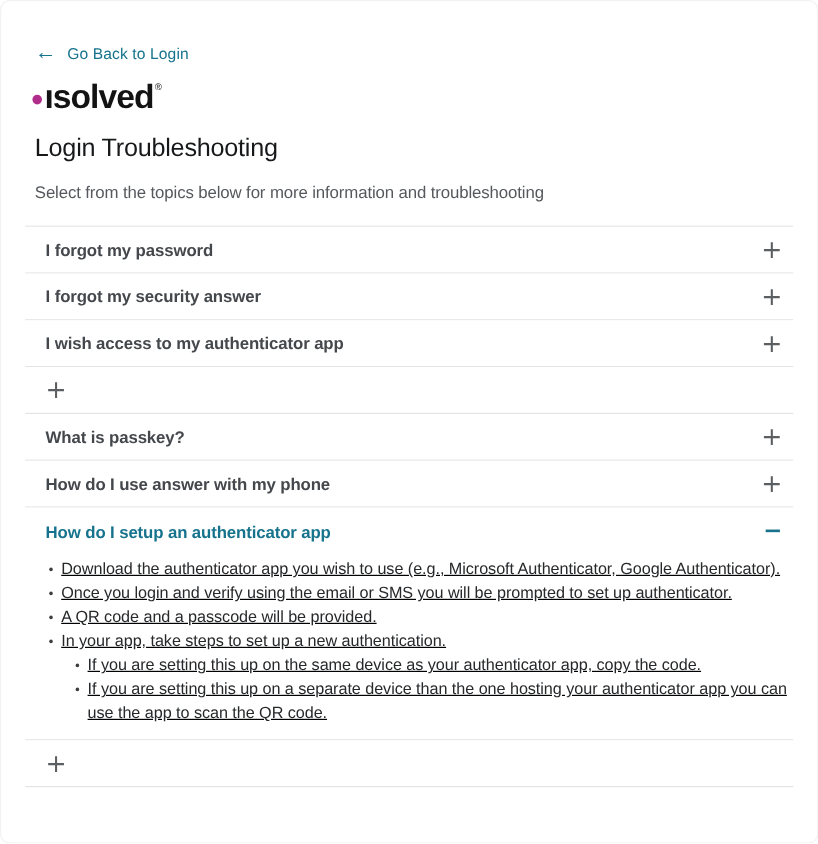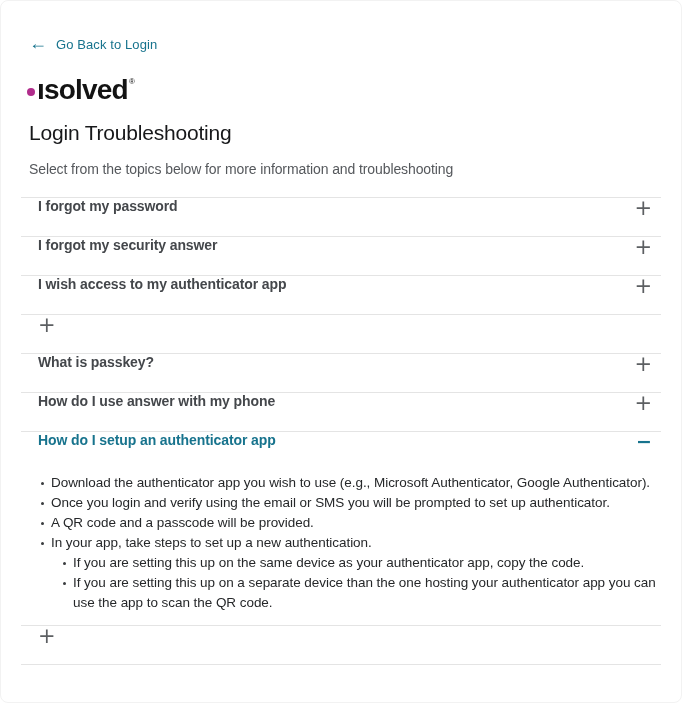--- a/index.html
+++ b/index.html
@@ -20,21 +20,21 @@
   
   .back-link {
     display: inline-flex; align-items: center; gap: 9px;
     margin: 34px 0 0 28px;
     color: #17738d; cursor: pointer; text-decoration: none;
   }
   .back-arrow { font-size: 18px; line-height: 1; font-weight: 400; transform: translateY(-1px); }
   .back-label { font-size: 13px; font-weight: 400; letter-spacing: .1px; }
 
   
-  .logo-row { display: flex; align-items: center; margin: 22px 0 0 26px; }
+  .logo-row { display: flex; align-items: center; margin: 12px 0 0 26px; }
   .logo-dot {
     width: 8px; height: 8px; border-radius: 50%;
     background: #b12d8c; margin-right: 2px; transform: translateY(2px);
     flex: 0 0 auto;
   }
   .logo-text {
     font-size: 28px; font-weight: 700; color: #131313;
     letter-spacing: -0.8px; line-height: 1;
   }
   .logo-reg { font-size: 8px; color: #131313; align-self: flex-start; margin: 1px 0 0 1px; }
@@ -46,37 +46,37 @@
   }
   .page-subtitle {
     margin: 7px 0 0 28px;
     font-size: 14px; color: #55585c; letter-spacing: -0.1px;
   }
 
   
   .accordion { margin: 20px 20px 0 20px; border-top: 1px solid #e4e4e4; }
   .acc-row {
     height: 39px; border-bottom: 1px solid #e4e4e4;
-    display: flex; justify-content: space-between;
+    display: flex; align-items: center; justify-content: space-between;
     padding: 0 9px 0 17px; cursor: pointer; background: #fff;
   }
   .acc-row.expanded { border-bottom: none; }
   .acc-label {
     font-size: 14px; font-weight: 700; color: #44474b; letter-spacing: -0.1px;
   }
   .acc-row.expanded .acc-label { color: #17738d; }
   .acc-icon {
     font-size: 21px; line-height: 1; color: #5c5f62; font-weight: 400;
     font-family: "DejaVu Sans", sans-serif;
   }
   .acc-icon.minus { color: #17738d; font-weight: 700; font-size: 19px; }
 
   
   .acc-content { padding: 2px 0 12px 0; border-bottom: 1px solid #e4e4e4; }
-  ul.bullets { list-style: none; margin: 0; padding: 0; }
+  ul.bullets { list-style: none; margin: 0; padding: 0; text-decoration: underline; }
   .bullets li {
     position: relative;
     font-size: 13.5px; letter-spacing: -0.05px;
     color: #26282a; line-height: 20px;
   }
   .bullets li::before {
     content: ""; position: absolute; top: 8.5px;
     width: 3px; height: 3px; border-radius: 50%; background: #3a3c3e;
   }
   .bullets li.lvl1 { padding-left: 30px; }

